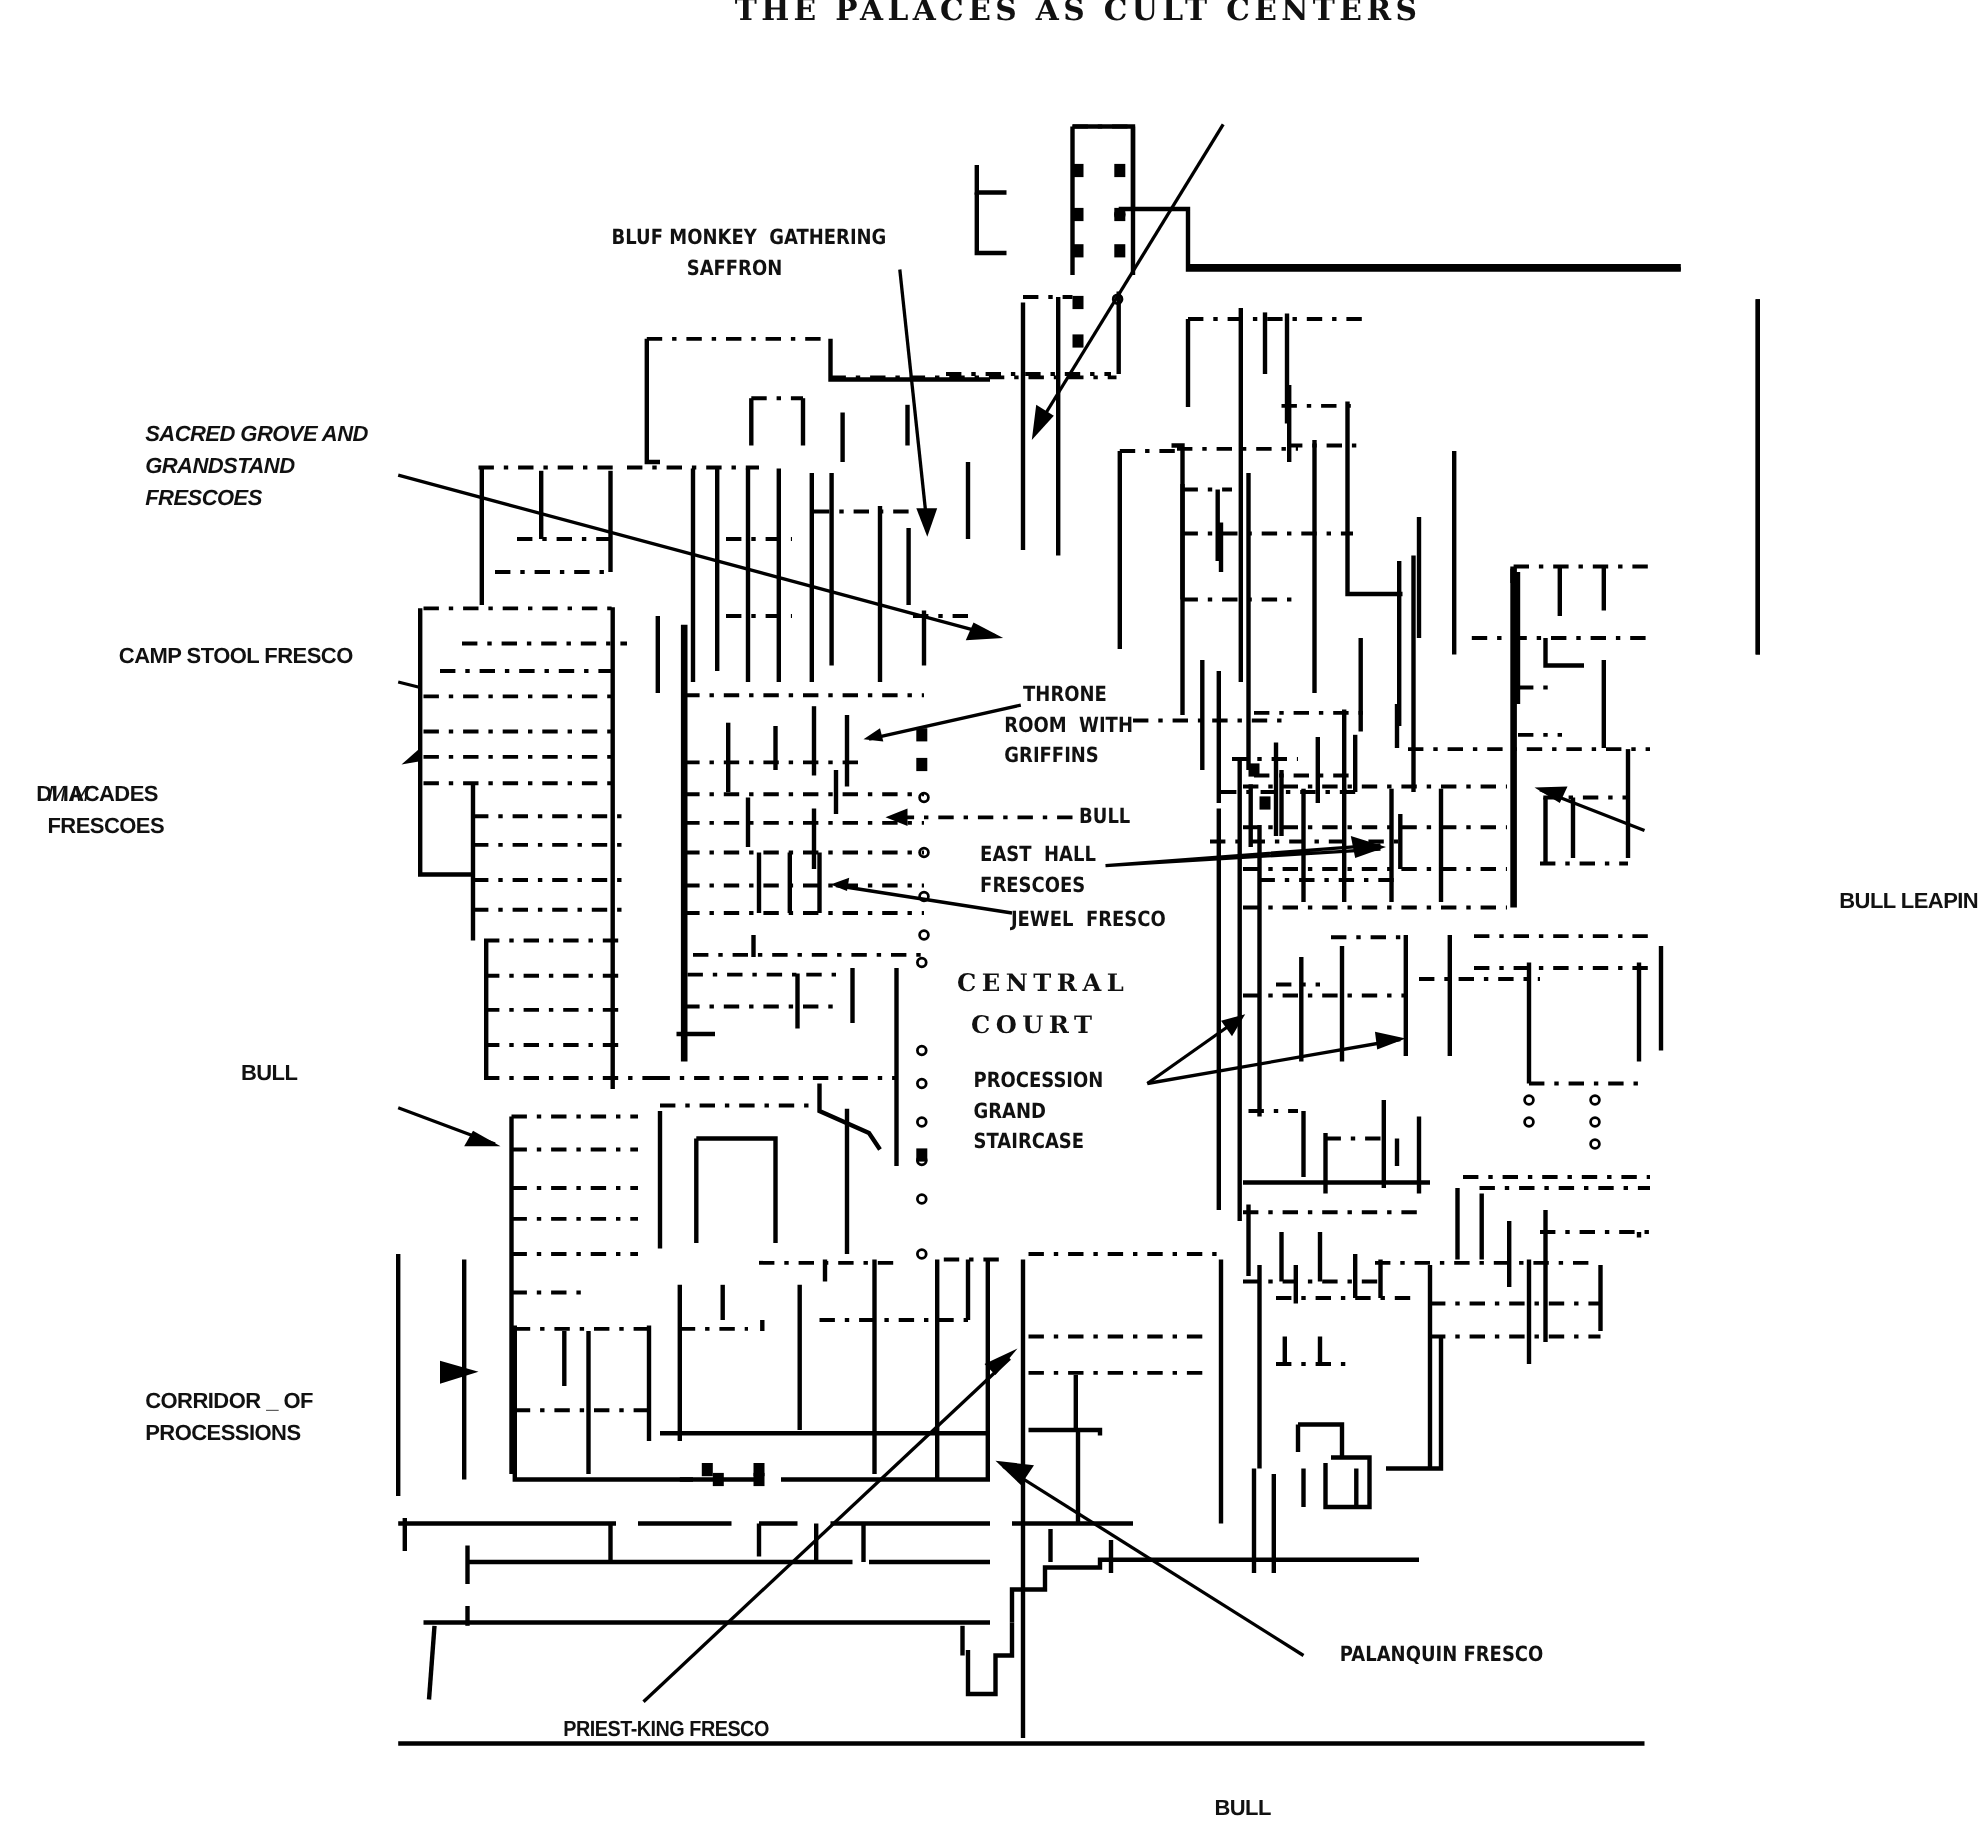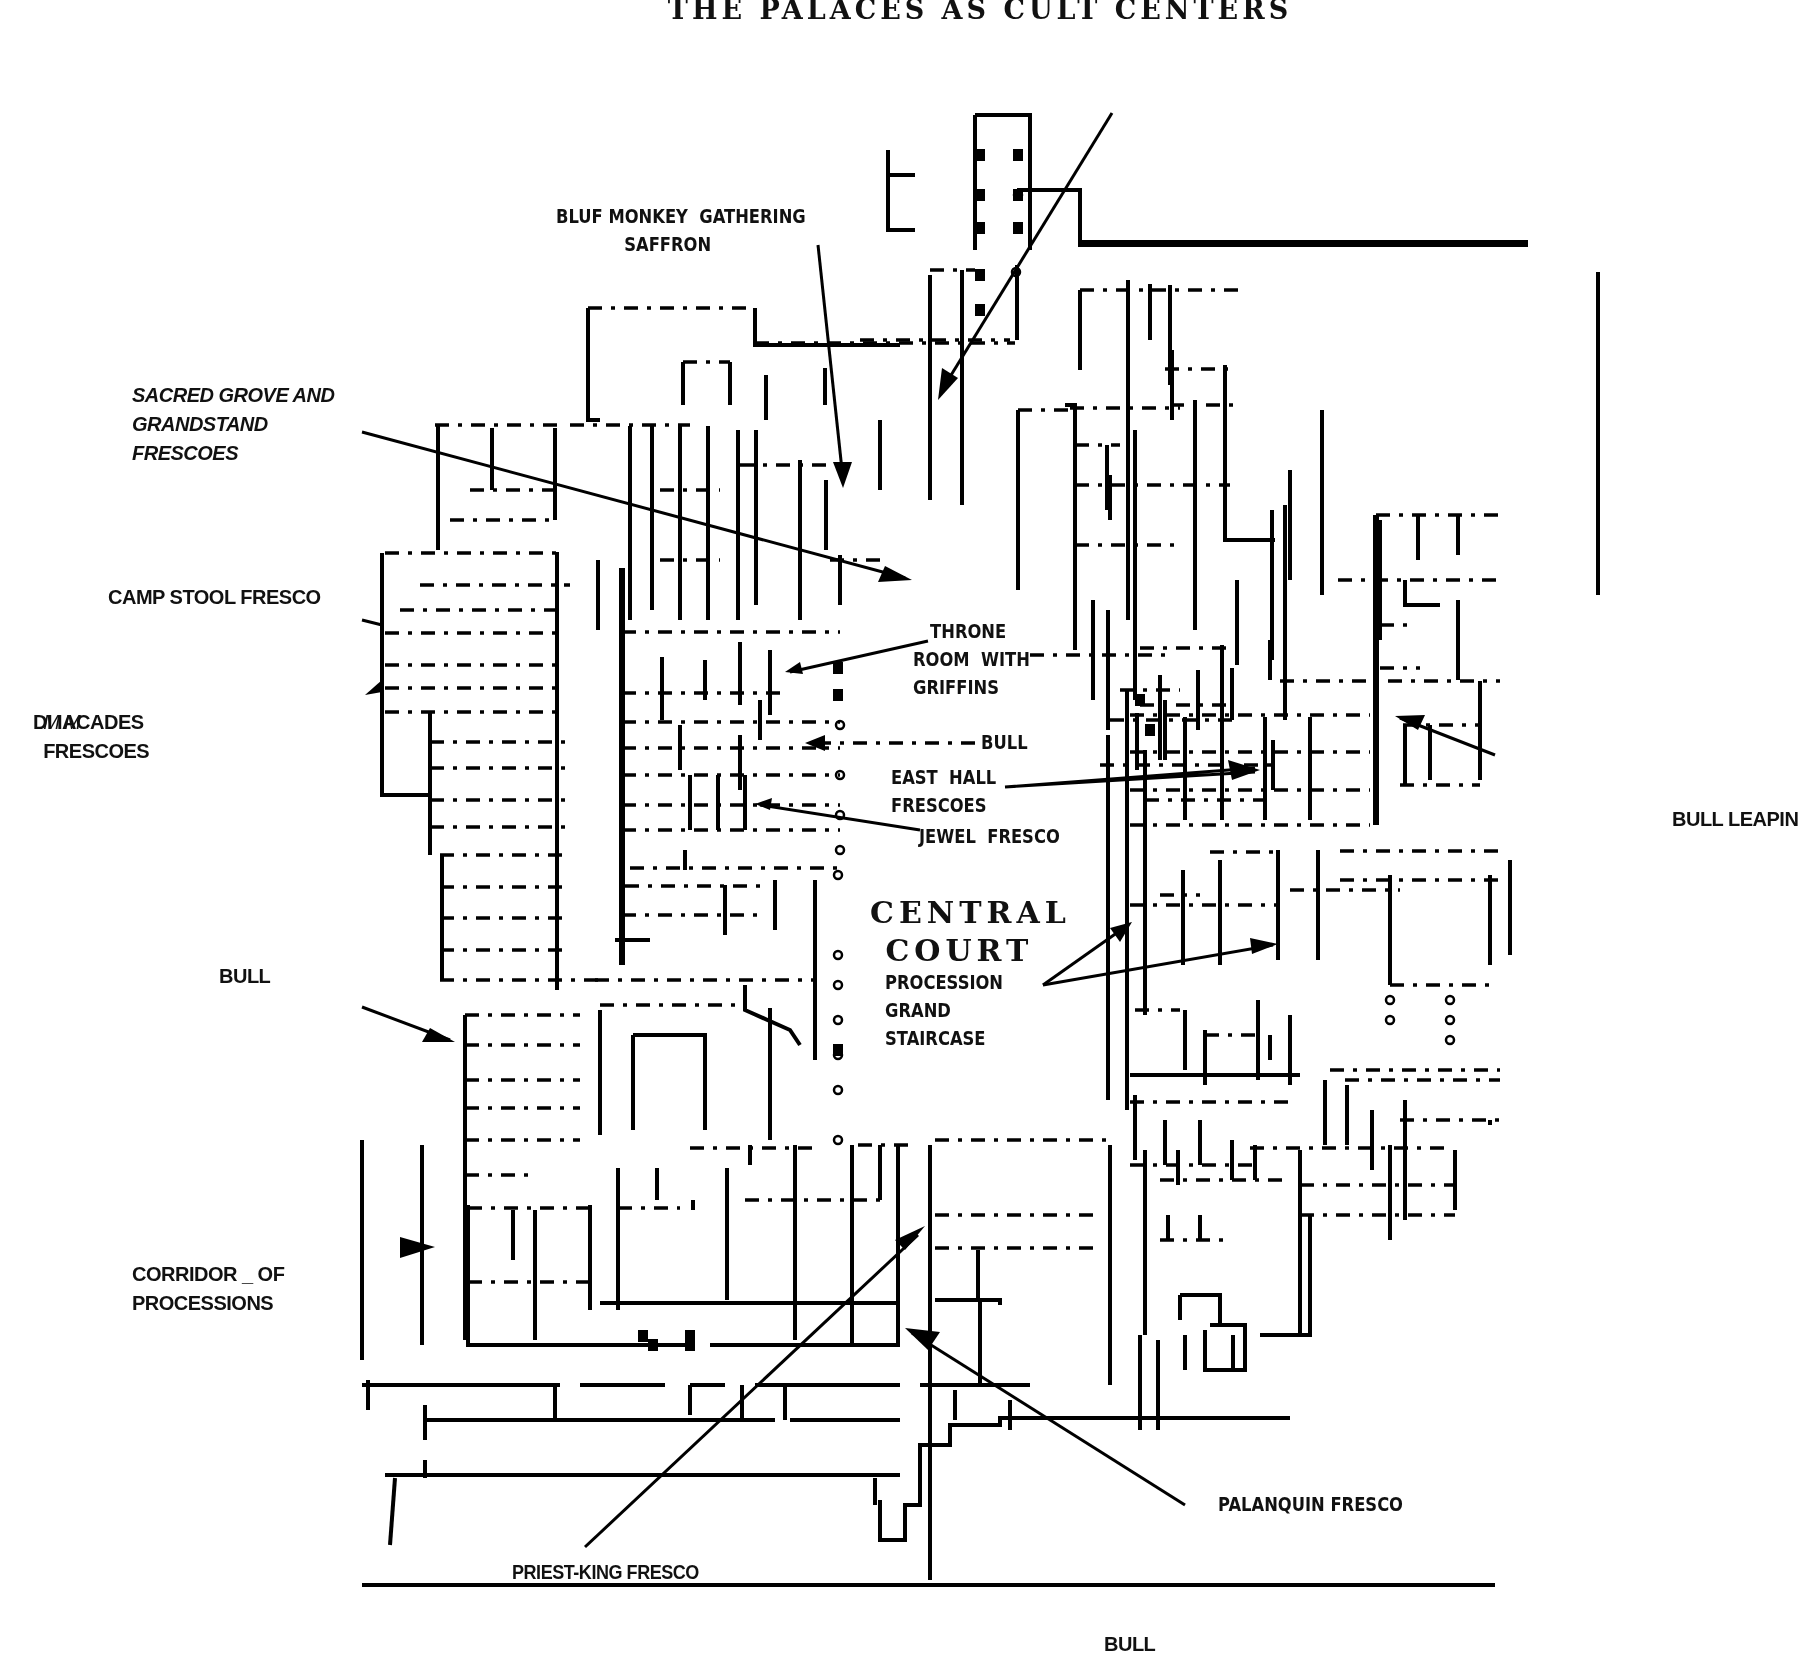--- a/index.html
+++ b/index.html
@@ -6,21 +6,21 @@
   body { width:1802px; height:1673px; position:relative; overflow:hidden; }
   #plan { position:absolute; left:0; top:0; }
   .title {
     position:absolute; left:0; width:1960px; top:-6px; text-align:center;
     font-family:"DejaVu Serif", serif; font-weight:bold; font-size:27px;
     letter-spacing:4px; color:#111;
   }
   .lbl { position:absolute; font-family:"Liberation Sans", sans-serif; font-weight:bold; color:#111; white-space:pre; }
   .sans { font-size:20px; line-height:29px; letter-spacing:-0.5px; }
   .cond { font-family:"DejaVu Sans", sans-serif; font-size:19px; line-height:28px; transform:scaleX(0.86); transform-origin:left top; }
-  .big { font-family:"DejaVu Serif", serif; font-size:30px; line-height:38px; letter-spacing:5px;margin-top:19px; }
+  .big { font-family:"DejaVu Serif", serif; font-size:22px; line-height:38px; letter-spacing:5px; }
   .thin { font-weight:normal;font-style:italic; }
   .wall { stroke:#000; stroke-width:4; fill:none; }
   .thick { stroke:#000; stroke-width:6; fill:none; }
   .dash { stroke:#000; stroke-width:3.5; fill:none; stroke-dasharray:14 9 4 9; }
   .arrow { stroke:#000; stroke-width:3; fill:none; }
   .arrowhead { fill:#000; }
   .col { fill:#000; }
   .colo { fill:none; stroke:#000; stroke-width:2.5; }
 </style>
 </head>

